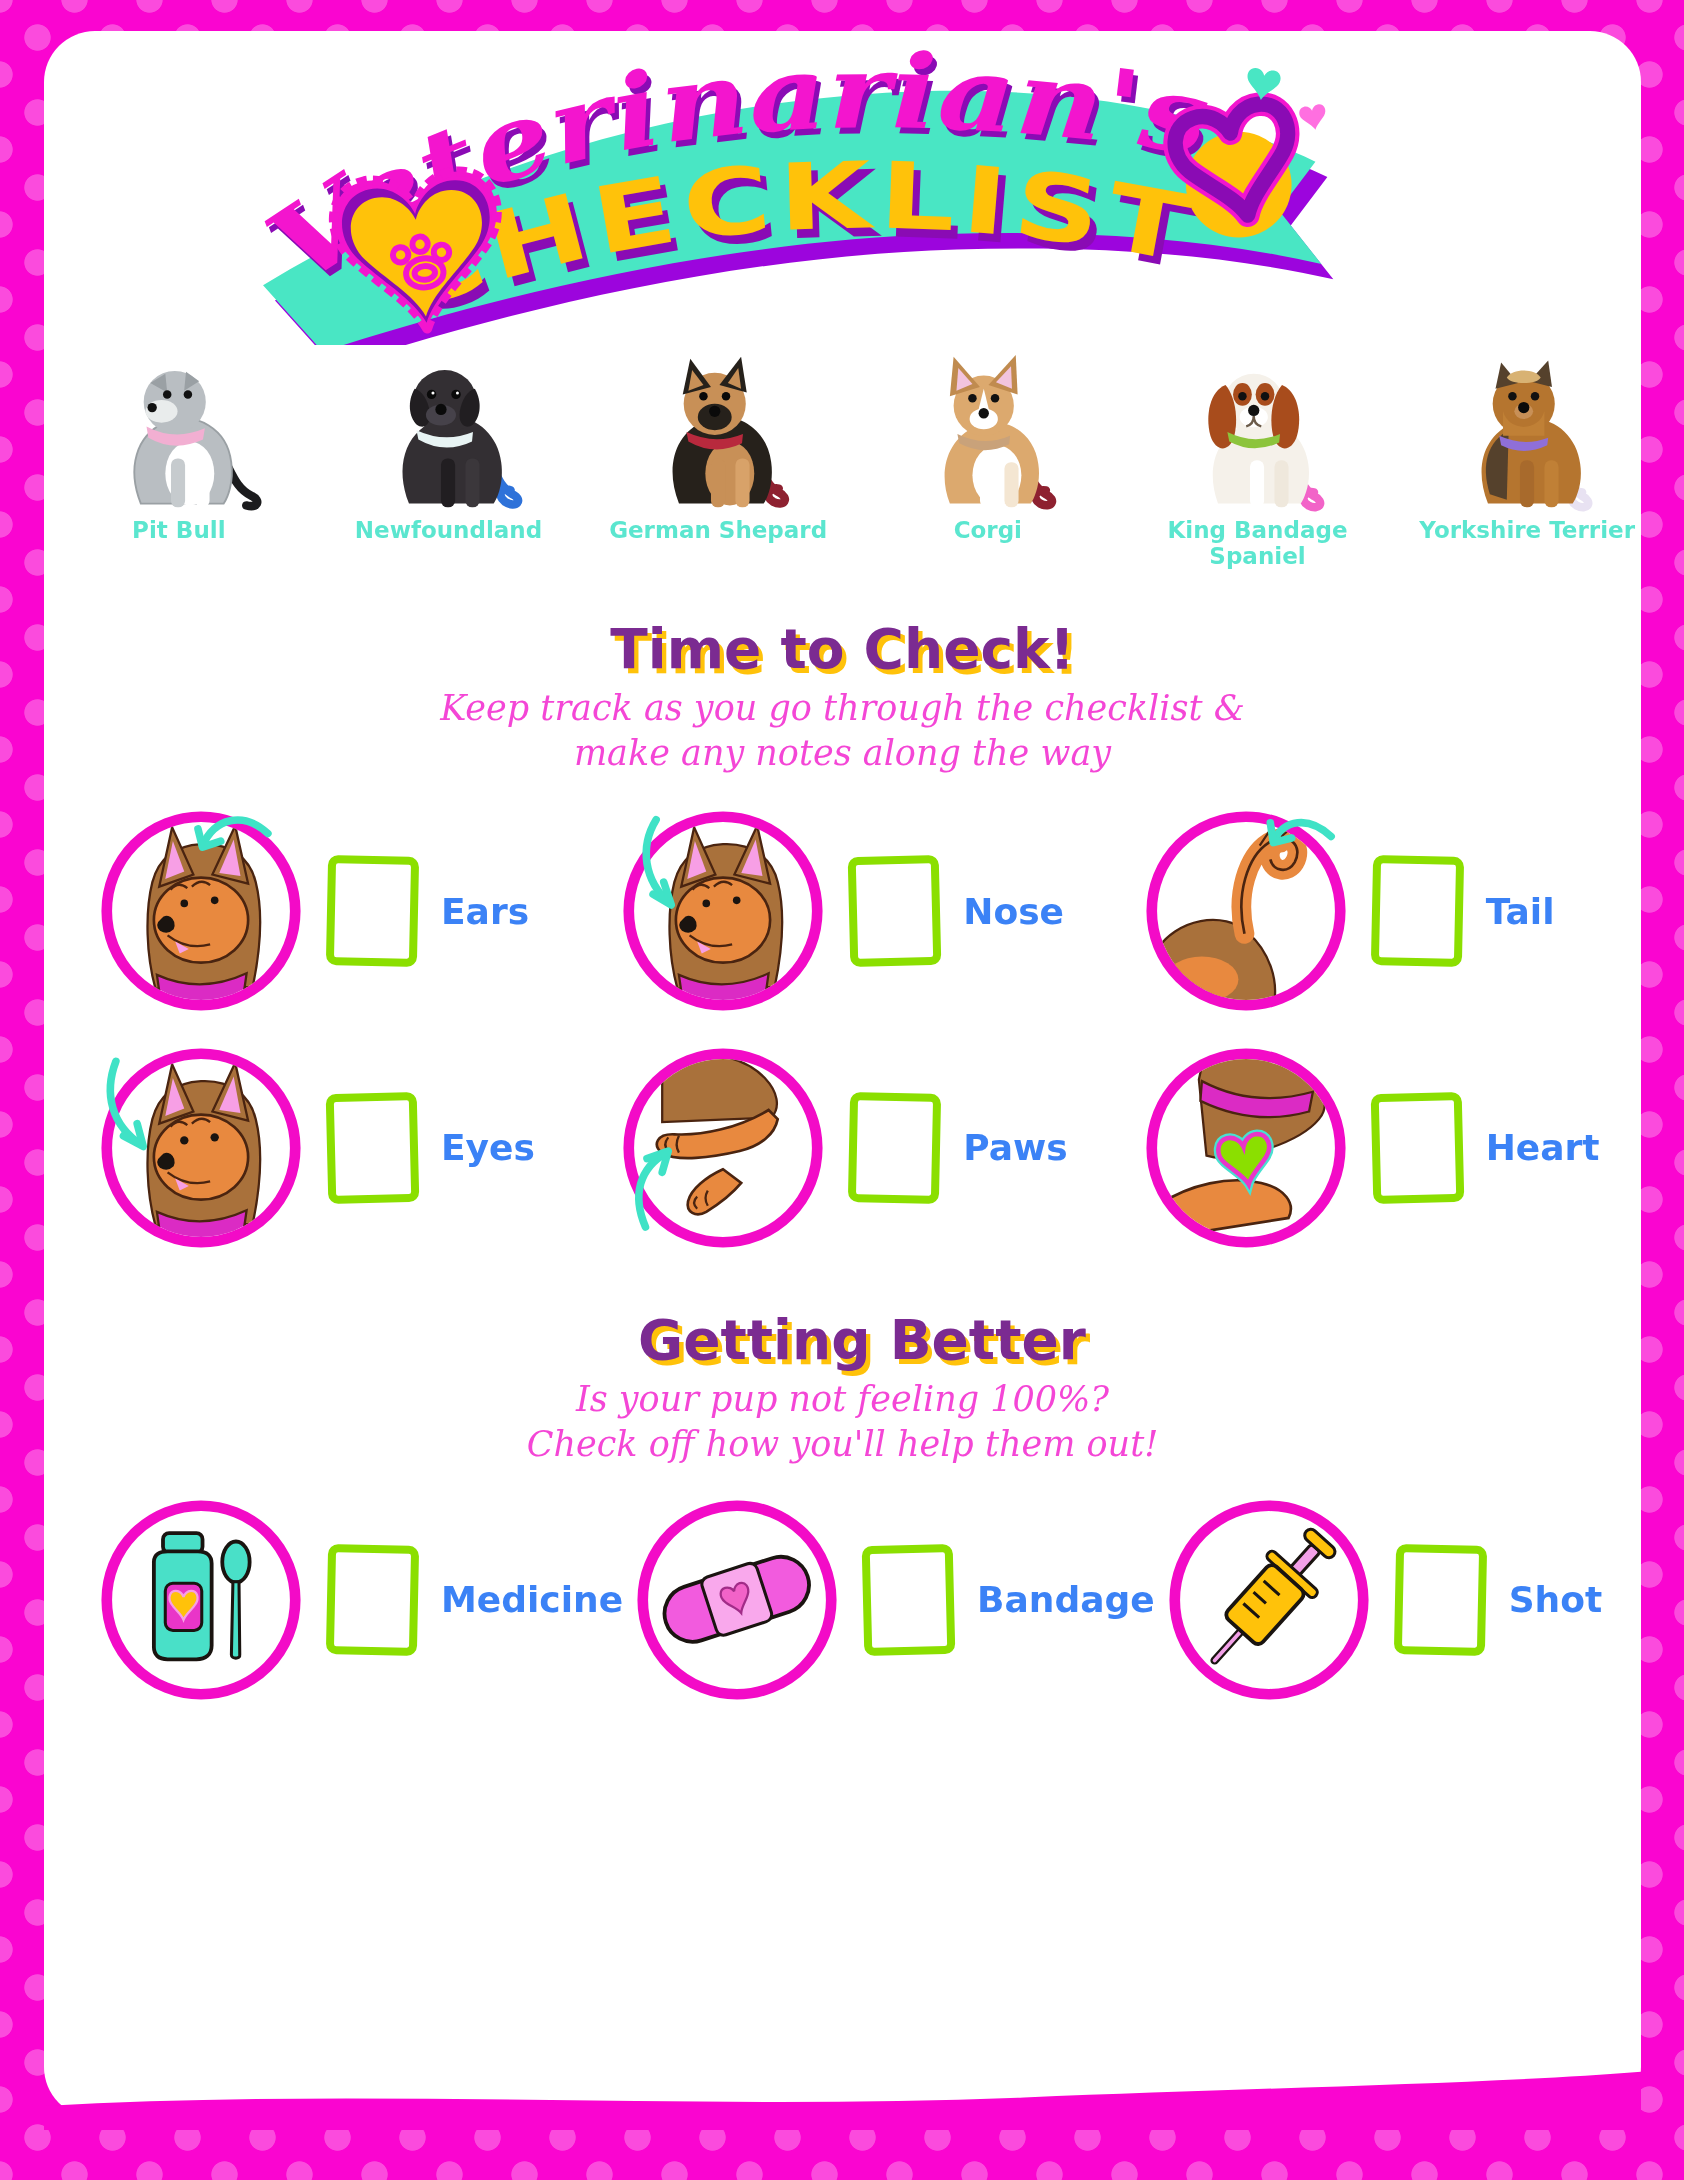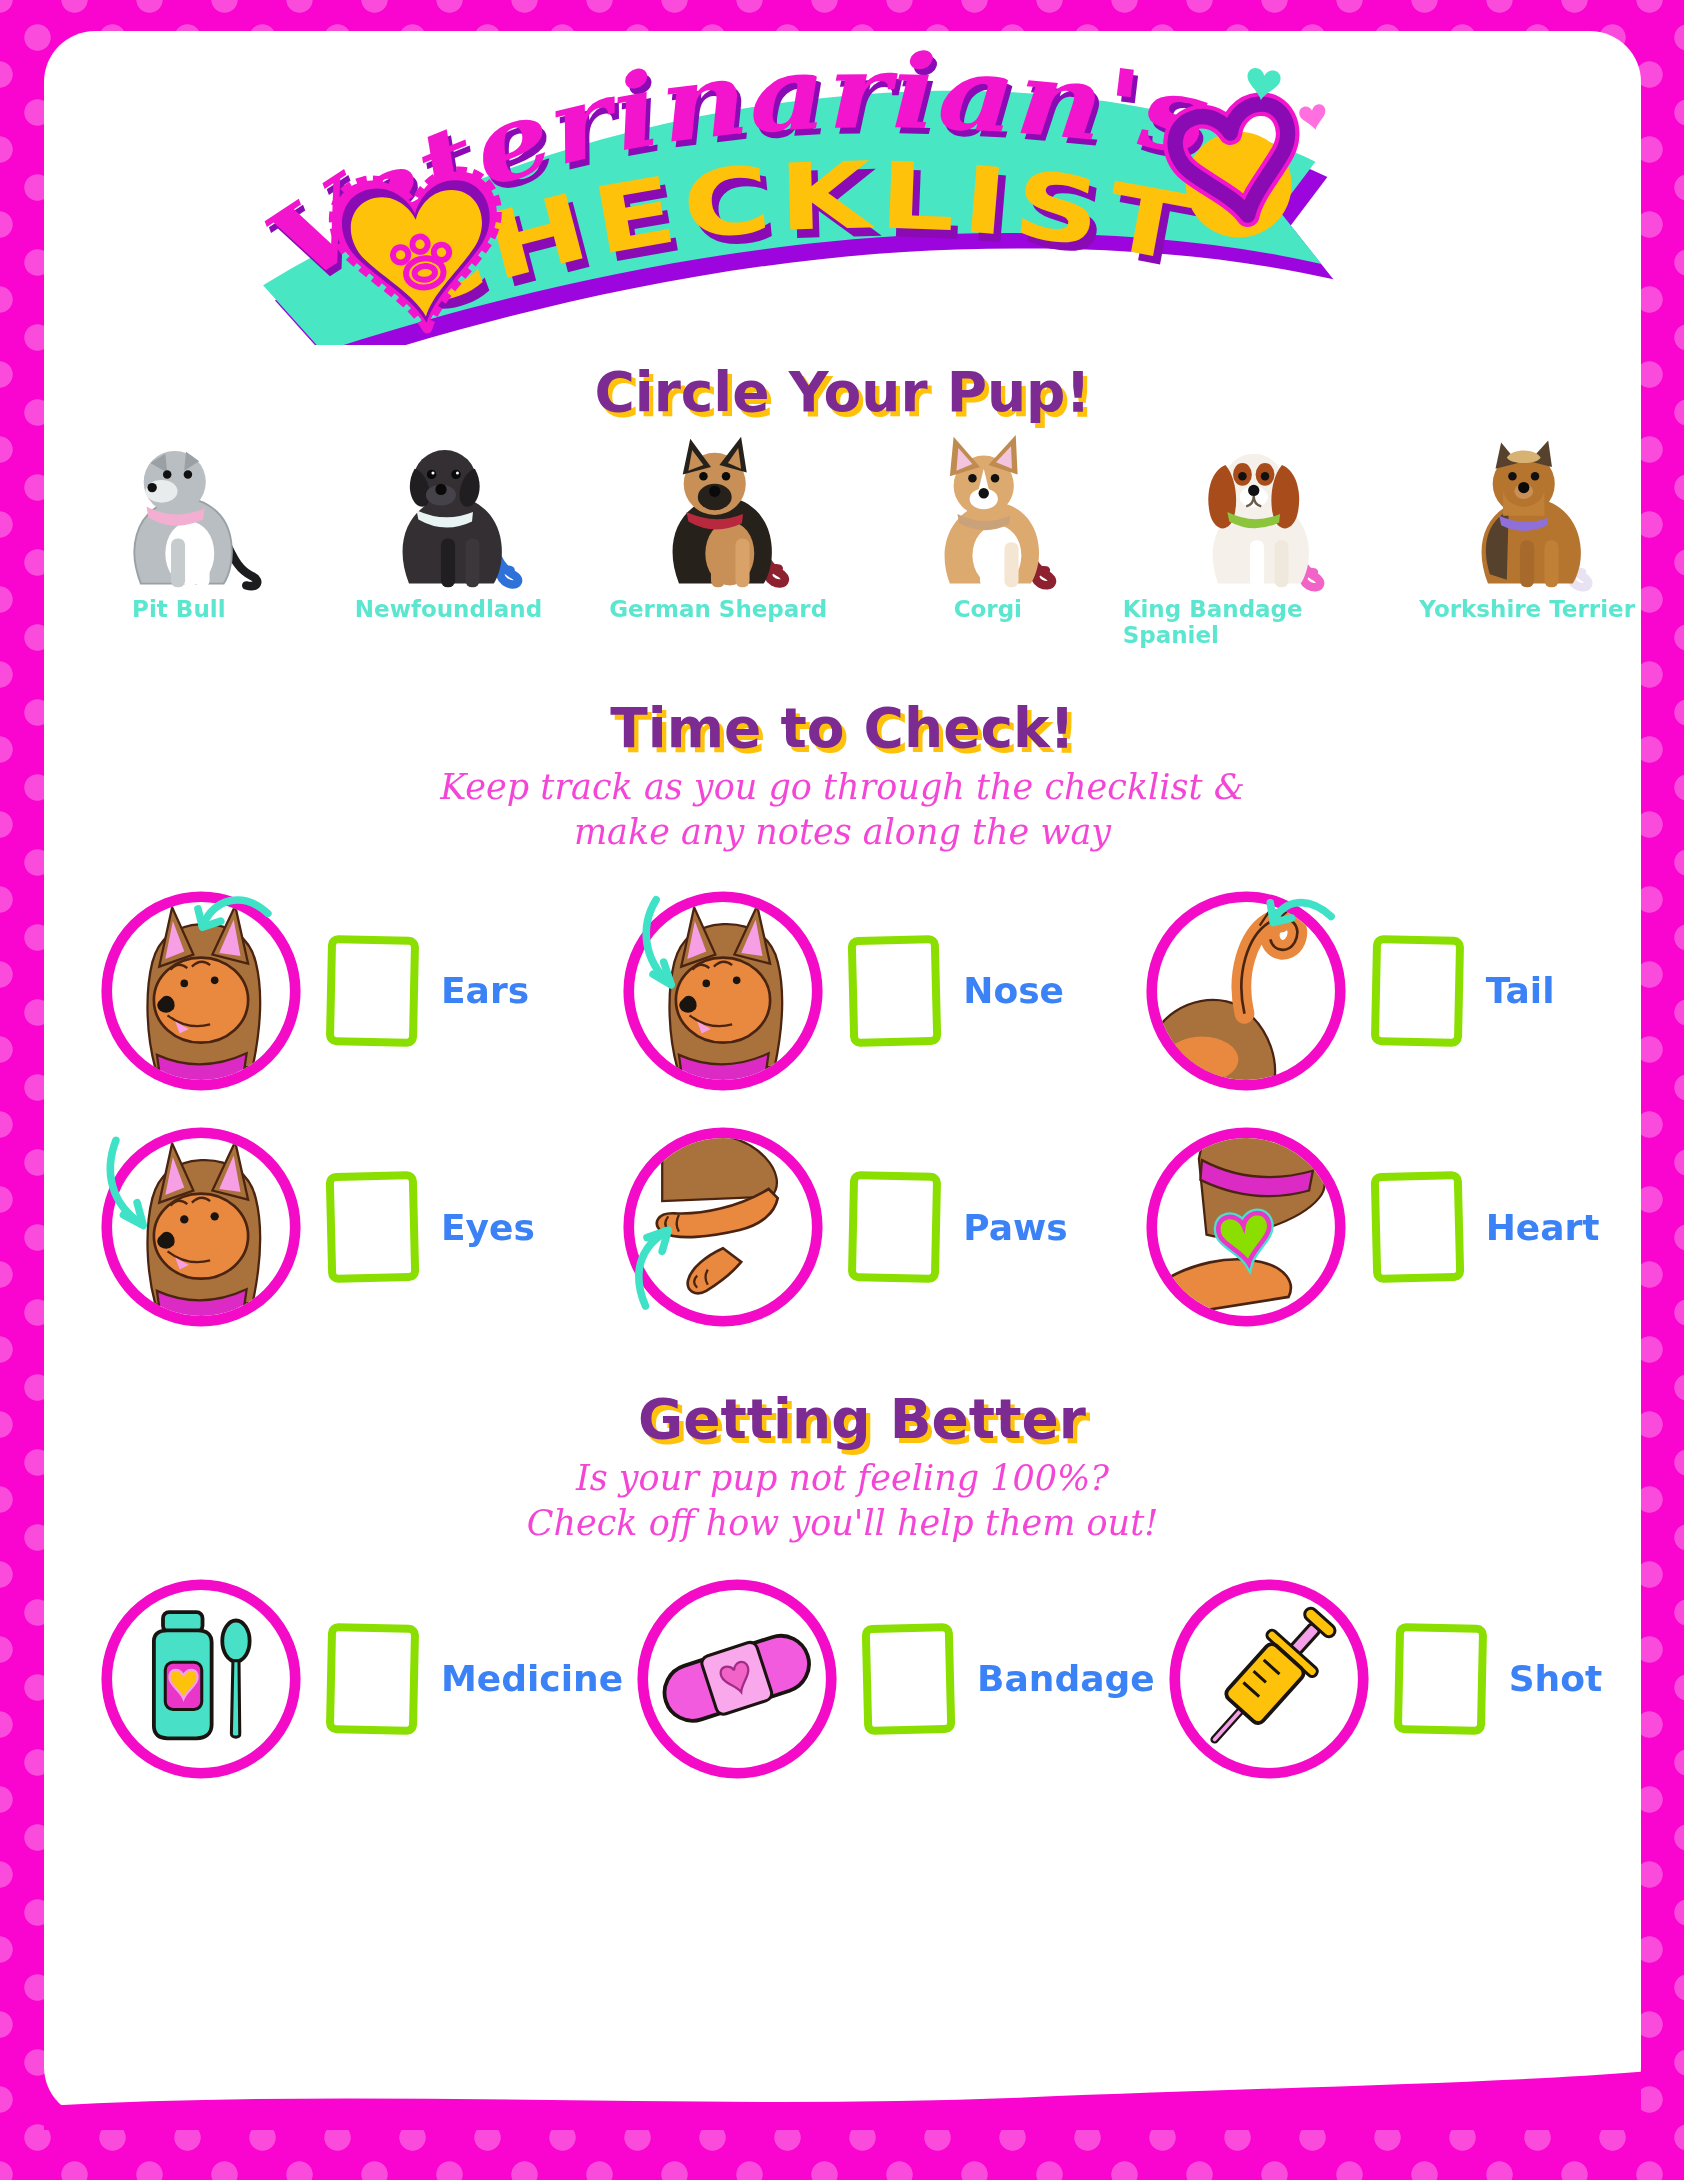--- a/index.html
+++ b/index.html
@@ -41,21 +41,21 @@
   }
   .script-sub{
     text-align:center;font-family:"DejaVu Serif", serif;font-style:italic;
     font-size:35px;color:#F446D6;line-height:1.28;margin:5.1px 0 0 0;
   }
 
   
   .dogs{display:grid;grid-template-columns:repeat(6,1fr);width:1618px;margin:8.5px auto 0 auto;}
   .dog-card{display:flex;flex-direction:column;align-items:center;}
   .dog-card svg{width:247px;height:160px;}
-  .dog-name{font-size:23px;font-weight:700;color:#5BE6CF;margin-top:3.4px;}
+  .dog-name{font-size:23px;font-weight:700;color:#5BE6CF;margin-top:3.4px;text-align:center;}
 
   
   .check-grid{display:grid;grid-template-columns:repeat(3,1fr);width:1567px;margin:22px auto 0 auto;padding-left:43px;row-gap:8.5px;}
   .check-item{display:flex;align-items:center;}
   .check-item svg.icon{width:228px;height:228px;flex-shrink:0;}
   .checkbox{
     width:75px;height:94px;border:8.5px solid #8BDF00;border-radius:10.2px;
     background:#fff;margin-left:12px;flex-shrink:0;
   }
   .rot1{transform:rotate(1.2deg);} .rot2{transform:rotate(-1.4deg);}
@@ -116,21 +116,20 @@
           <path fill="#49E6C4" d="M0,62 C-12,34 -46,10 -68,-16 C-92,-45 -82,-86 -48,-90 C-24,-93 -6,-75 0,-58 C6,-75 24,-93 48,-90 C82,-86 92,-45 68,-16 C46,10 12,34 0,62 Z"></path>
         </g>
         <g transform="translate(88,-62) scale(0.19) rotate(-10)">
           <path fill="#FF6FE0" d="M0,62 C-12,34 -46,10 -68,-16 C-92,-45 -82,-86 -48,-90 C-24,-93 -6,-75 0,-58 C6,-75 24,-93 48,-90 C82,-86 92,-45 68,-16 C46,10 12,34 0,62 Z"></path>
         </g>
       </g>
     </svg>
   </div>
 
 
-  <h2 class="big-heading" style="margin-top:15.3px">Circle Your Pup!</h2>
 
   <div class="dogs">
 
     <div class="dog-card">
       <svg viewBox="0 0 200 170">
         <path d="M128,92 C155,105 152,140 178,152 C188,157 184,165 172,162" fill="none" stroke="#1C1C1E" stroke-width="9" stroke-linecap="round"></path>
         <path d="M60,160 C45,122 55,88 85,74 C120,60 152,82 156,116 C159,138 152,154 148,160 Z" fill="#B9BEC2" stroke="#9AA0A4" stroke-width="2"></path>
         <ellipse cx="112" cy="128" rx="26" ry="34" fill="#FFFFFF"></ellipse>
         <rect x="92" y="112" width="15" height="52" rx="7" fill="#C6CBCE"></rect>
         <rect x="118" y="112" width="15" height="52" rx="7" fill="#FFFFFF"></rect>

